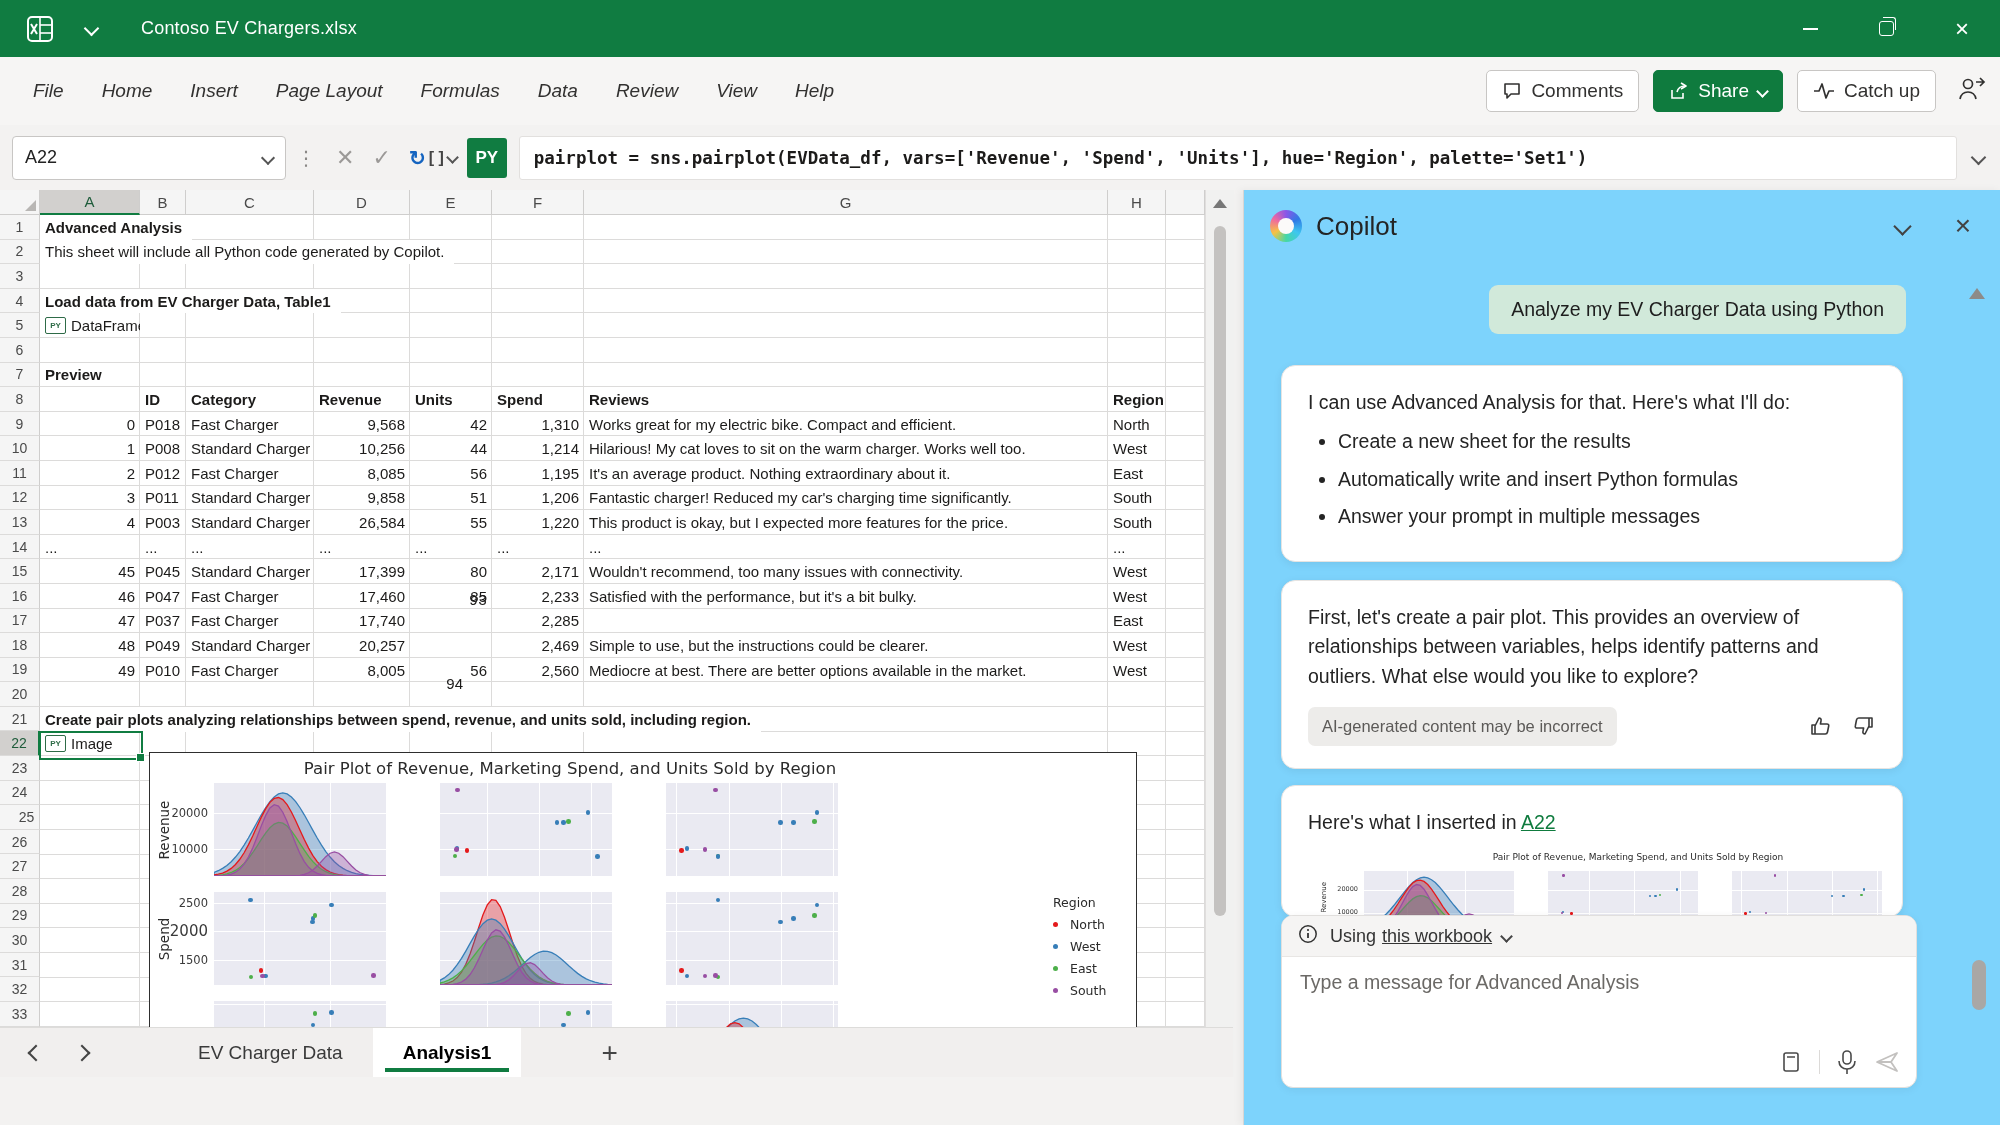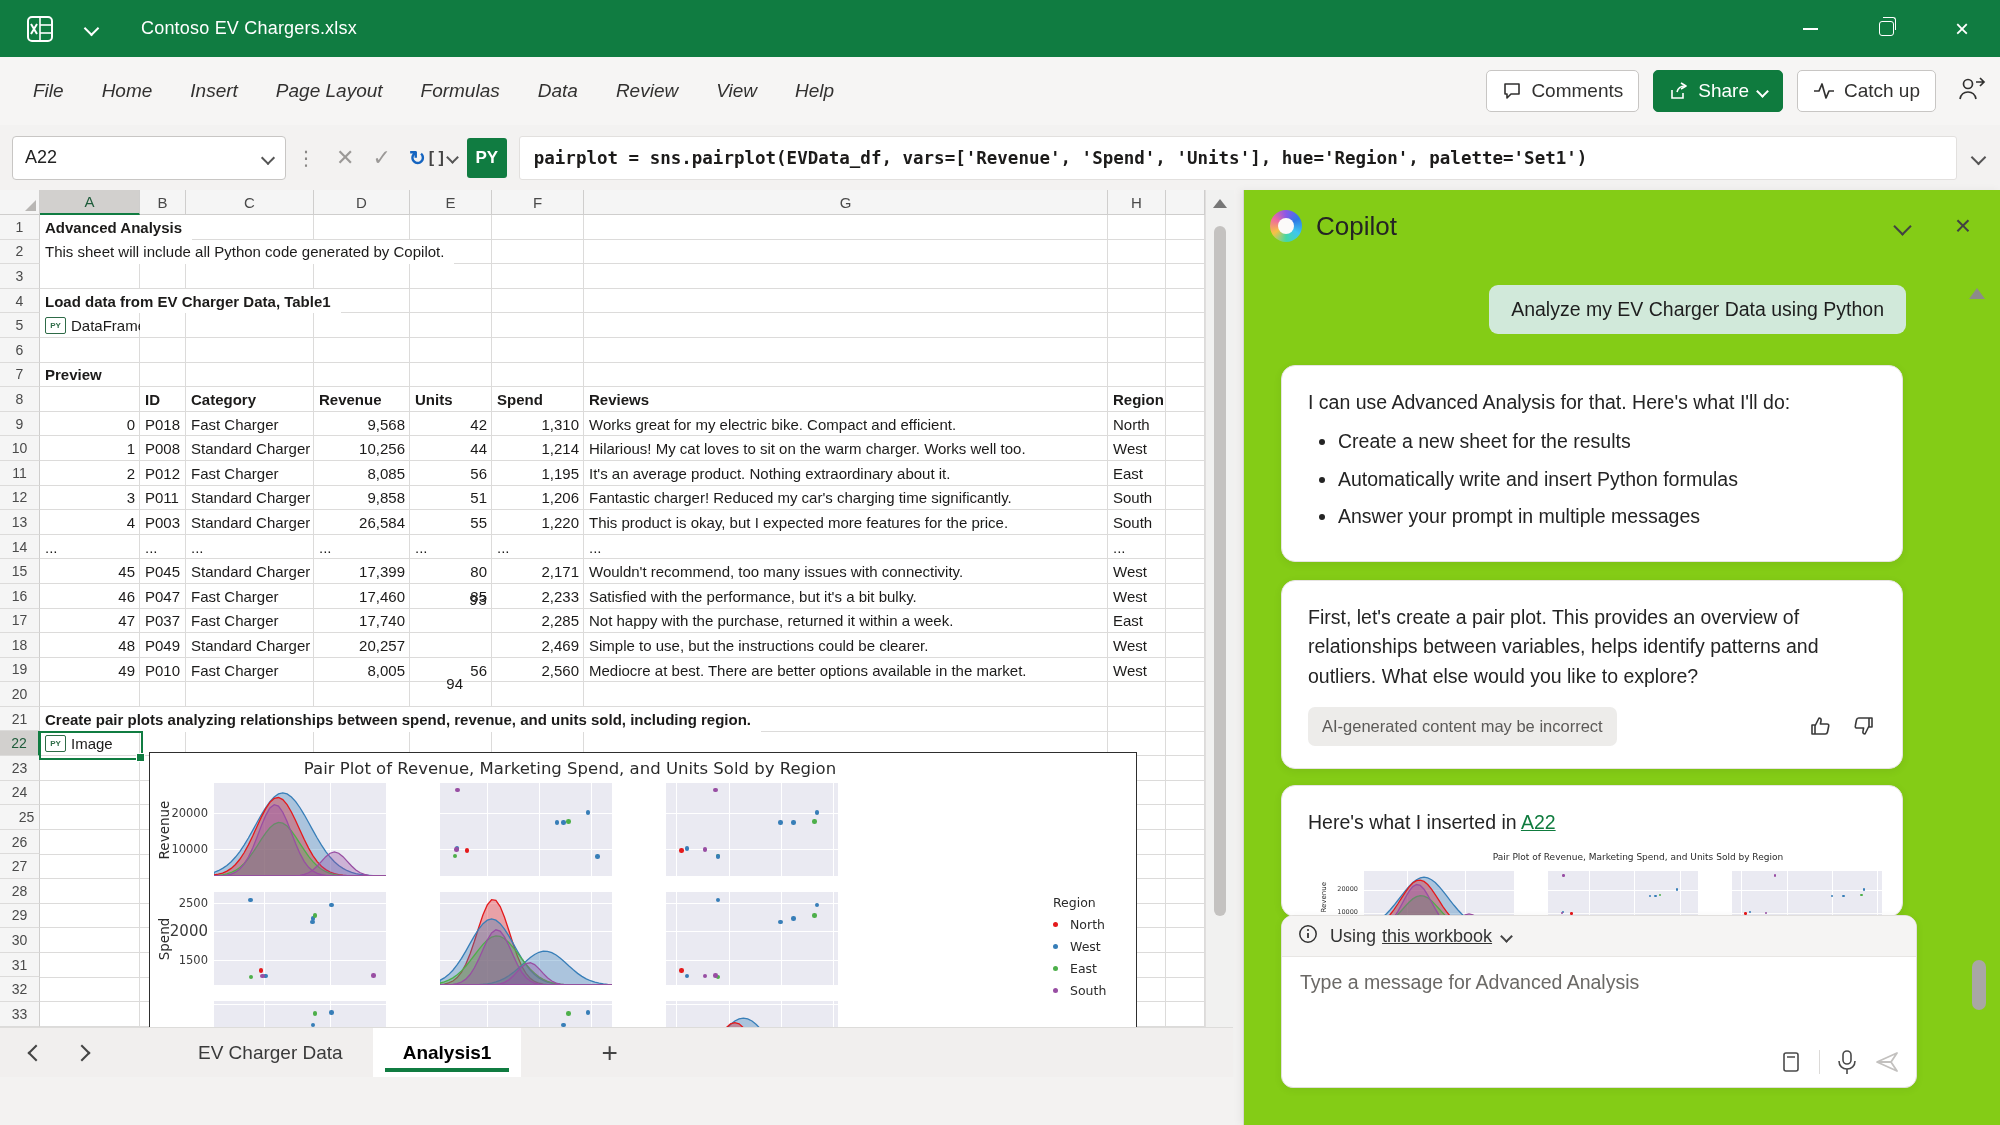--- a/index.html
+++ b/index.html
@@ -98,21 +98,21 @@
   .tab-nav{color:#444;margin-left:30px;width:10px;height:10px;border-right:2px solid currentColor;
            border-bottom:2px solid currentColor;}
   .tn-left{transform:rotate(135deg);}
   .tn-right{transform:rotate(-45deg);margin-left:34px;}
   .sheet-tab{font-size:19px;color:#3a3a3a;padding:0 30px;height:50px;display:flex;align-items:center;position:relative;}
   .sheet-tab.active{background:#fff;font-weight:700;color:#000;}
   .sheet-tab.active:after{content:"";position:absolute;left:12px;right:12px;bottom:6px;height:4px;background:#107C41;}
   #tab-add{font-size:28px;color:#444;margin-left:80px;font-weight:300;}
   #bottomstrip{position:absolute;left:0;top:1077px;width:1233px;height:48px;background:#f3f2f1;}
   
-  #copilot{position:absolute;left:1243px;top:190px;width:757px;height:935px;background:#84cc16;
+  #copilot{position:absolute;left:1243px;top:190px;width:757px;height:935px;background:#7dd3fc;
            border-left:1px solid #d8d6d4;box-shadow:-3px 0 8px rgba(0,0,0,.05);}
   #cp-head{position:absolute;left:0;top:0;width:100%;height:72px;display:flex;align-items:center;}
   #cp-logo{margin-left:26px;width:32px;height:32px;border-radius:50%;
            background:conic-gradient(#8a57e8,#2f7ae5,#3ec6f0,#45d8a4,#f6c244,#ef6a9e,#8a57e8);position:relative;}
   #cp-logo:after{content:"";position:absolute;left:8px;top:8px;width:16px;height:16px;border-radius:50%;background:#fbfaf9;}
   #cp-title{margin-left:14px;font-size:26px;color:#242424;font-weight:400;}
   #cp-head .chev{color:#424242;width:11px;height:11px;}
   #cp-close{font-size:28px;color:#424242;font-weight:300;}
   #cp-user{position:absolute;right:95px;top:95px;max-width:500px;background:#d1e9da;border-radius:9px;
            padding:13px 22px;font-size:19.5px;color:#1e1e1e;}
@@ -322,21 +322,20 @@
       <div class="cell r" style="left: 410px; top: 369px; width: 82px; height: 24.6px;">85</div>
       <div class="cell r" style="left: 492px; top: 369px; width: 92px; height: 24.6px;">2,233</div>
       <div class="cell" style="left: 584px; top: 369px; width: 524px; height: 24.6px;">Satisfied with the performance, but it's a bit bulky.</div>
       <div class="cell" style="left: 1108px; top: 369px; width: 58px; height: 24.6px;">West</div>
       <div class="cell r" style="left: 40px; top: 393.6px; width: 100px; height: 24.6px;">47</div>
       <div class="cell" style="left: 140px; top: 393.6px; width: 46px; height: 24.6px;">P037</div>
       <div class="cell" style="left: 186px; top: 393.6px; width: 128px; height: 24.6px;">Fast Charger</div>
       <div class="cell r" style="left: 314px; top: 393.6px; width: 96px; height: 24.6px;">17,740</div>
       <div class="cell r" style="left: 410px; top: 374px; width: 82px; height: 24.6px; font-family: Liberation Mono, monospace;">93</div>
       <div class="cell r" style="left: 492px; top: 393.6px; width: 92px; height: 24.6px;">2,285</div>
-      <div class="cell" style="left: 584px; top: 393.6px; width: 524px; height: 24.6px;">Not happy with the purchase, returned it within a week.</div>
       <div class="cell" style="left: 1108px; top: 393.6px; width: 58px; height: 24.6px;">East</div>
       <div class="cell r" style="left: 40px; top: 418.2px; width: 100px; height: 24.6px;">48</div>
       <div class="cell" style="left: 140px; top: 418.2px; width: 46px; height: 24.6px;">P049</div>
       <div class="cell" style="left: 186px; top: 418.2px; width: 128px; height: 24.6px;">Standard Charger</div>
       <div class="cell r" style="left: 314px; top: 418.2px; width: 96px; height: 24.6px;">20,257</div>
       <div class="cell r" style="left: 386px; top: 418.2px; width: 82px; height: 24.6px; margin-top: 38px;">94</div>
       <div class="cell r" style="left: 492px; top: 418.2px; width: 92px; height: 24.6px;">2,469</div>
       <div class="cell" style="left: 584px; top: 418.2px; width: 524px; height: 24.6px;">Simple to use, but the instructions could be clearer.</div>
       <div class="cell" style="left: 1108px; top: 418.2px; width: 58px; height: 24.6px;">West</div>
       <div class="cell r" style="left: 40px; top: 442.8px; width: 100px; height: 24.6px;">49</div>

